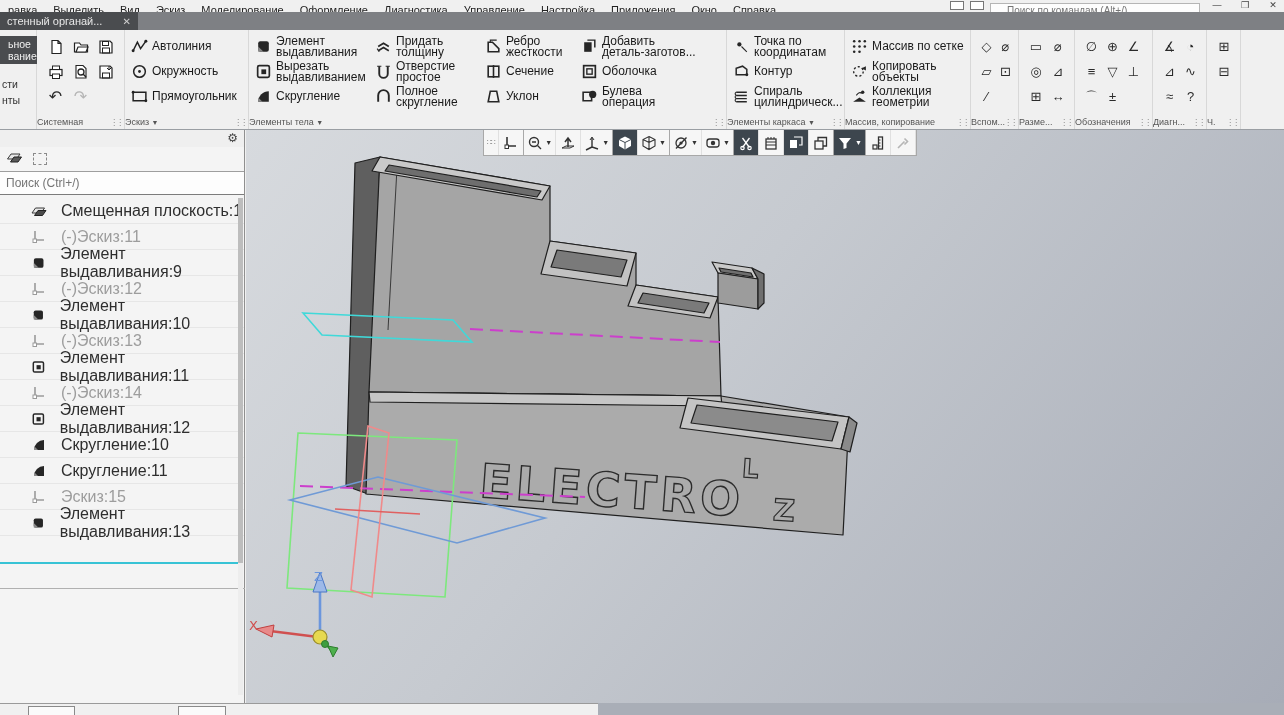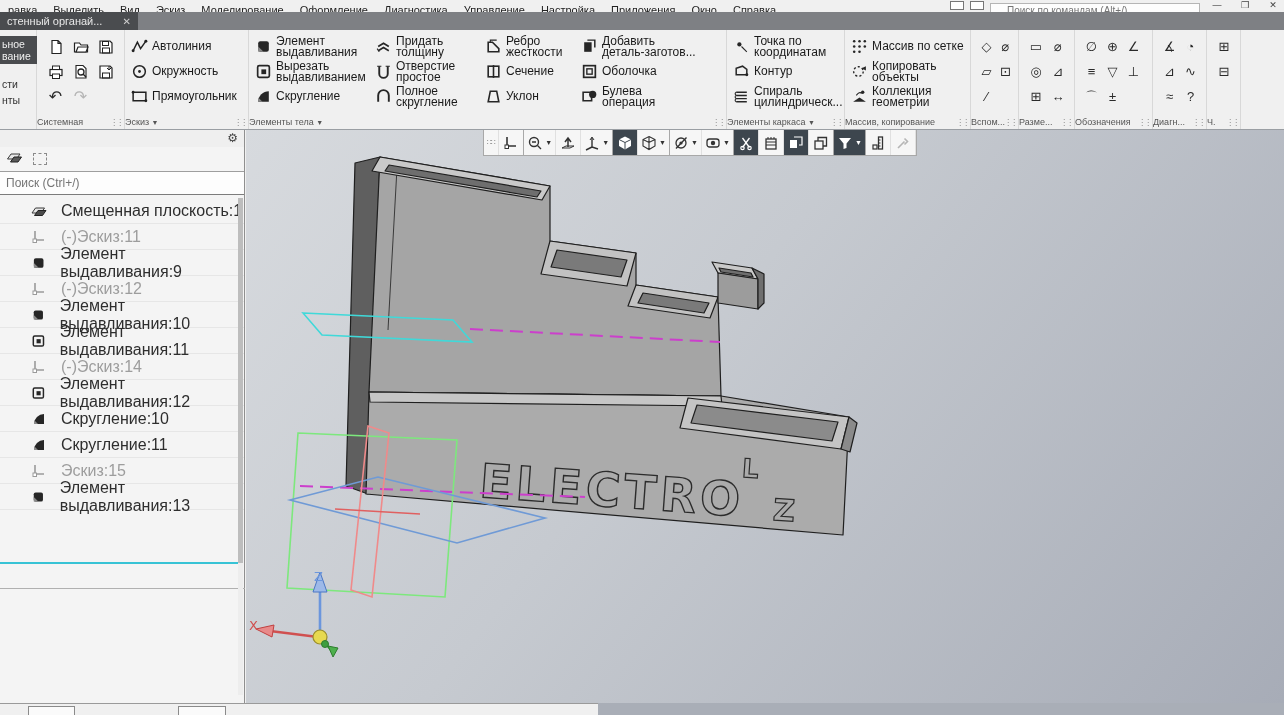--- a/index.html
+++ b/index.html
@@ -12,21 +12,21 @@
 .cmd-search{width:210px;height:14px;margin-top:-2px;border:1px solid #b5b5b5;background:#fdfdfd;font-size:10px;color:#9a9a9a;padding:2px 4px 0 16px}
 .winbtn{font-size:9px;color:#444;width:22px;text-align:center;line-height:10px}
 
 .tabbar{position:absolute;left:0;top:12px;width:1284px;height:18px;background:#7e8084}
 .doc-tab{position:absolute;left:0;top:0;width:138px;height:18px;background:#4a4c4f;color:#e8e8e8;font-size:11px;display:flex;align-items:center;padding:0 7px;gap:8px}
 .doc-tab .ttl{flex:1;white-space:nowrap;overflow:hidden}
 .doc-tab .x{color:#cfcfcf;font-size:10px}
 
 .ribbon{position:absolute;left:0;top:30px;width:1284px;height:100px;background:#f0f0f0;border-bottom:1px solid #9a9ea3;display:flex}
 .ptabs{width:37px;position:relative;border-right:1px solid #d8d8d8;font-size:10.5px}
-.ptab-active{position:absolute;left:0;top:6px;width:37px;height:28px;background:#4a4c4f;color:#f0f0f0;text-align:left;padding:2px 2px;line-height:12px;white-space:pre-line}
+.ptab-active{position:absolute;left:0;top:6px;width:37px;height:28px;background:#4a4c4f;color:#f0f0f0;text-align:left;padding:2px 8px;line-height:12px;white-space:pre-line}
 .ptab-other{position:absolute;left:2px;color:#333}
 .rgroup{position:relative;border-right:1px solid #d8d8d8;padding:4px 5px 16px 6px}
 .rg-label{position:absolute;left:0;right:0;bottom:2px;font-size:9px;color:#555;text-align:left;white-space:nowrap;overflow:hidden}
 .rg-grip{position:absolute;right:2px;bottom:2px;font-size:8px;color:#888;letter-spacing:-2px}
 .rg-caret{font-size:7px;color:#555}
 .sysgrid{display:grid;grid-template-columns:repeat(3,25px);grid-auto-rows:25px;justify-items:center;align-items:center}
 .rbtn{display:flex;align-items:center;gap:4px;height:25px;font-size:12px;line-height:11px;color:#1a1a1a;white-space:pre-line;cursor:default}
 .rcol{display:flex;flex-direction:column}
 .rcols{display:flex;}
 .icobtn{width:23px;height:23px;display:flex;align-items:center;justify-content:center}
@@ -390,20 +390,27 @@
         </svg>
         <span>(-)Эскиз:12</span>
       </div>
     <div class="trow">
         <svg width="16" height="16" viewBox="0 0 16 16">
           <rect x="3" y="3" width="10" height="10" rx="2" fill="#262626"></rect>
           <path d="M3 13 L8 13 L3 8 Z" fill="#8a8a8a"></path>
         </svg>
         <span>Элемент выдавливания:10</span>
       </div>
+    <div class="trow muted">
+        <svg width="16" height="16" viewBox="0 0 16 16">
+          <path d="M4 2 v9 h9" fill="none" stroke="#9a9a9a" stroke-width="1.6"></path>
+          <rect x="2" y="10" width="3.5" height="3.5" fill="#fff" stroke="#9a9a9a"></rect>
+        </svg>
+        <span>(-)Эскиз:13</span>
+      </div>
     <div class="trow">
         <svg width="16" height="16" viewBox="0 0 16 16">
           <rect x="2.5" y="2.5" width="11" height="11" rx="1.5" fill="none" stroke="#262626" stroke-width="1.6"></rect>
           <rect x="6" y="6" width="4.5" height="4.5" fill="#262626"></rect>
         </svg>
         <span>Элемент выдавливания:11</span>
       </div>
     <div class="trow muted">
         <svg width="16" height="16" viewBox="0 0 16 16">
           <path d="M4 2 v9 h9" fill="none" stroke="#9a9a9a" stroke-width="1.6"></path>

